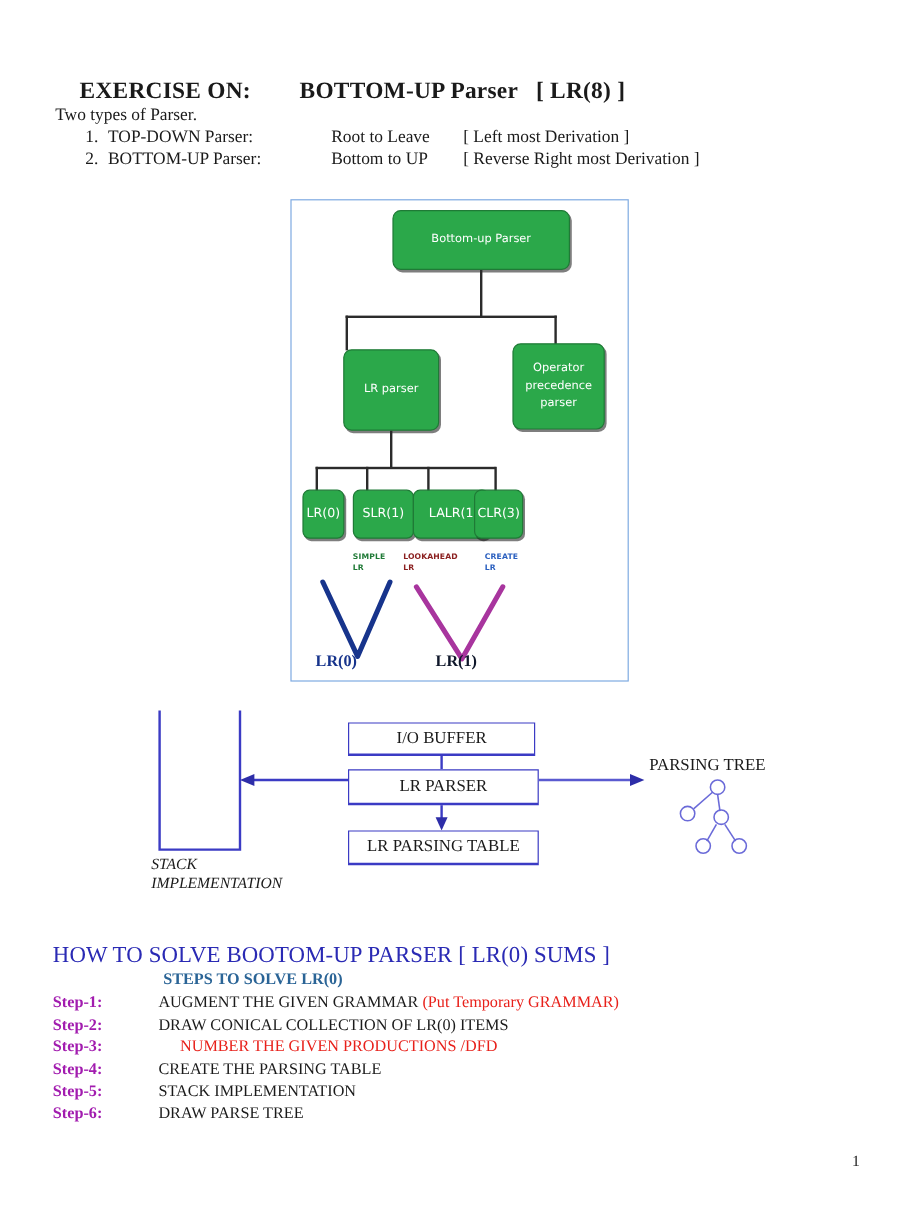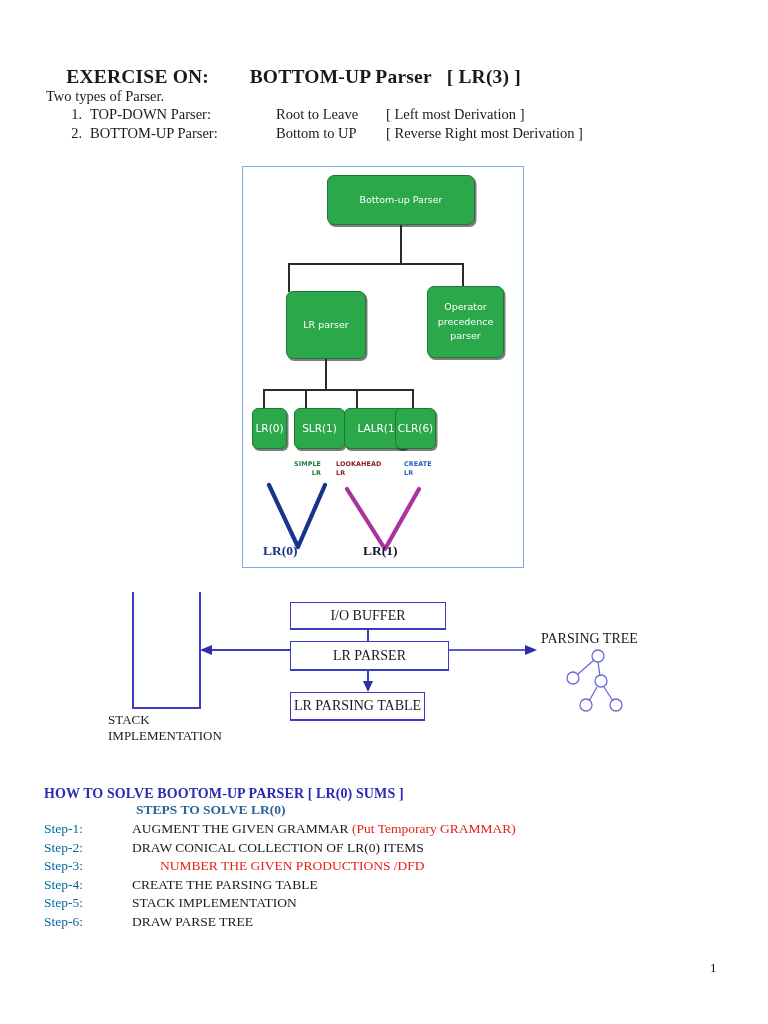--- a/index.html
+++ b/index.html
@@ -156,66 +156,66 @@
 
   
   .steps {
     position: absolute;
     left: 44px;
     top: 786px;
     font-family: "Liberation Serif", "DejaVu Serif", serif;
     font-size: 13.5px;
   }
   .steps-title {
-    font-weight: bold;
+    font-weight: normal;
     color: #2a2ab4;
-    font-size: 14px;
+    font-size: 19px;
     letter-spacing: 0.1px;
   }
   .steps-sub {
     font-weight: bold;
     color: #2a6496;
     margin-left: 92px;
     font-size: 13.5px;
   }
   .step-row {
     position: relative;
     height: 18.6px;
     white-space: nowrap;
   }
   .step-key {
     position: absolute;
     left: 0;
-    font-weight: normal;
-    color: #0369a1;
+    font-weight: bold;
+    color: #a21caf;
   }
   .step-val {
     position: absolute;
     left: 88px;
     color: #1a1a1a;
   }
-  .step-val.indented { left: 116px; }
+  .step-val.indented { left: 106px; }
   .step-red { color: #e8201a; margin-top: 36px; }
   .step-val.red-all { color: #e8201a; }
 
   .page-no {
     position: absolute;
     left: 710px;
     top: 960px;
     font-size: 13px;
     font-family: "Liberation Serif", "DejaVu Serif", serif;
   }
 </style>
 </head>
 <body>
 
 <div class="page">
 
   <div class="doc-title">
-    <span class="t-seg">EXERCISE ON:</span><span>        </span><span class="t-seg">BOTTOM-UP Parser</span><span>   </span><span class="t-seg">[ LR(3) ]</span>
+    <span class="t-seg">EXERCISE ON:</span><span>        </span><span class="t-seg">BOTTOM-UP Parser</span><span>   </span><span class="t-seg">[ LR(8) ]</span>
   </div>
 
   <div class="intro-line">Two types of Parser.</div>
 
   <div class="num-list">
     <div class="num-row">
       <span class="num-idx">1.</span>
       <span class="num-name">TOP-DOWN Parser:</span>
       <span class="num-mid">Root to Leave</span>
       <span class="num-right">[ Left most Derivation ]</span>
@@ -246,23 +246,23 @@
     <div class="conn vline" style="left:82px; top:192px; width:1.6px; height:31px;"></div>
     <div class="conn hline" style="left:20px; top:222px; width:150px; height:1.6px;"></div>
     <div class="conn vline" style="left:20px; top:222px; width:1.6px; height:20px;"></div>
     <div class="conn vline" style="left:62px; top:222px; width:1.6px; height:20px;"></div>
     <div class="conn vline" style="left:113px; top:222px; width:1.6px; height:20px;"></div>
     <div class="conn vline" style="left:169px; top:222px; width:1.6px; height:20px;"></div>
 
     <div class="gbox small" style="left:9px; top:241px; width:35px; height:41px;">LR(0)</div>
     <div class="gbox small" style="left:51px; top:241px; width:51px; height:41px;">SLR(1)</div>
     <div class="gbox small" style="left:101px; top:241px; width:64px; height:41px;">LALR(1</div>
-    <div class="gbox small" style="left:152px; top:241px; width:41px; height:41px;">CLR(6)</div>
-
-    <div class="sublabel" style="left:51px; top:293px; color:#1f7a36;text-align:right;">SIMPLE
+    <div class="gbox small" style="left:152px; top:241px; width:41px; height:41px;">CLR(3)</div>
+
+    <div class="sublabel" style="left:51px; top:293px; color:#1f7a36;">SIMPLE
 LR</div>
     <div class="sublabel" style="left:93px; top:293px; color:#8b2020;">LOOKAHEAD
 LR</div>
     <div class="sublabel" style="left:161px; top:293px; color:#2a5fbf;">CREATE
 LR</div>
 
     <svg width="282" height="402" style="position:absolute; left:0; top:0;">
       <polyline points="26,318 55,380 82,318" fill="none" stroke="#17348c" stroke-width="4.2" stroke-linecap="round" stroke-linejoin="round"></polyline>
       <polyline points="104,322 142,382 176,322" fill="none" stroke="#a8359e" stroke-width="4.2" stroke-linecap="round" stroke-linejoin="round"></polyline>
     </svg>
@@ -305,23 +305,23 @@
       <circle cx="598" cy="656" r="6"></circle>
       <circle cx="573" cy="678" r="6"></circle>
       <circle cx="601" cy="681" r="6"></circle>
       <circle cx="586" cy="705" r="6"></circle>
       <circle cx="616" cy="705" r="6"></circle>
     </g>
   </svg>
 
   <div class="bbox" style="left:290px; top:588px; width:156px; height:28px;margin-top:14px;">I/O BUFFER</div>
   <div class="bbox" style="left:290px; top:641px; width:159px; height:30px;">LR PARSER</div>
-  <div class="bbox" style="left:290px; top:692px; width:135px; height:29px;">LR PARSING TABLE</div>
-
-  <div class="plain-label" style="left:108px; top:712px;">STACK
+  <div class="bbox" style="left:290px; top:692px; width:159px; height:29px;">LR PARSING TABLE</div>
+
+  <div class="plain-label" style="left:126px; top:712px;font-style:italic;">STACK
 IMPLEMENTATION</div>
   <div class="plain-label big" style="left:541px; top:630px;">PARSING TREE</div>
 
   <div class="steps">
     <div class="steps-title">HOW TO SOLVE BOOTOM-UP  PARSER [ LR(0) SUMS ]</div>
     <div class="steps-sub">STEPS TO SOLVE LR(0)</div>
 
     <div style="height:3px;"></div>
 
     <div class="step-row">

